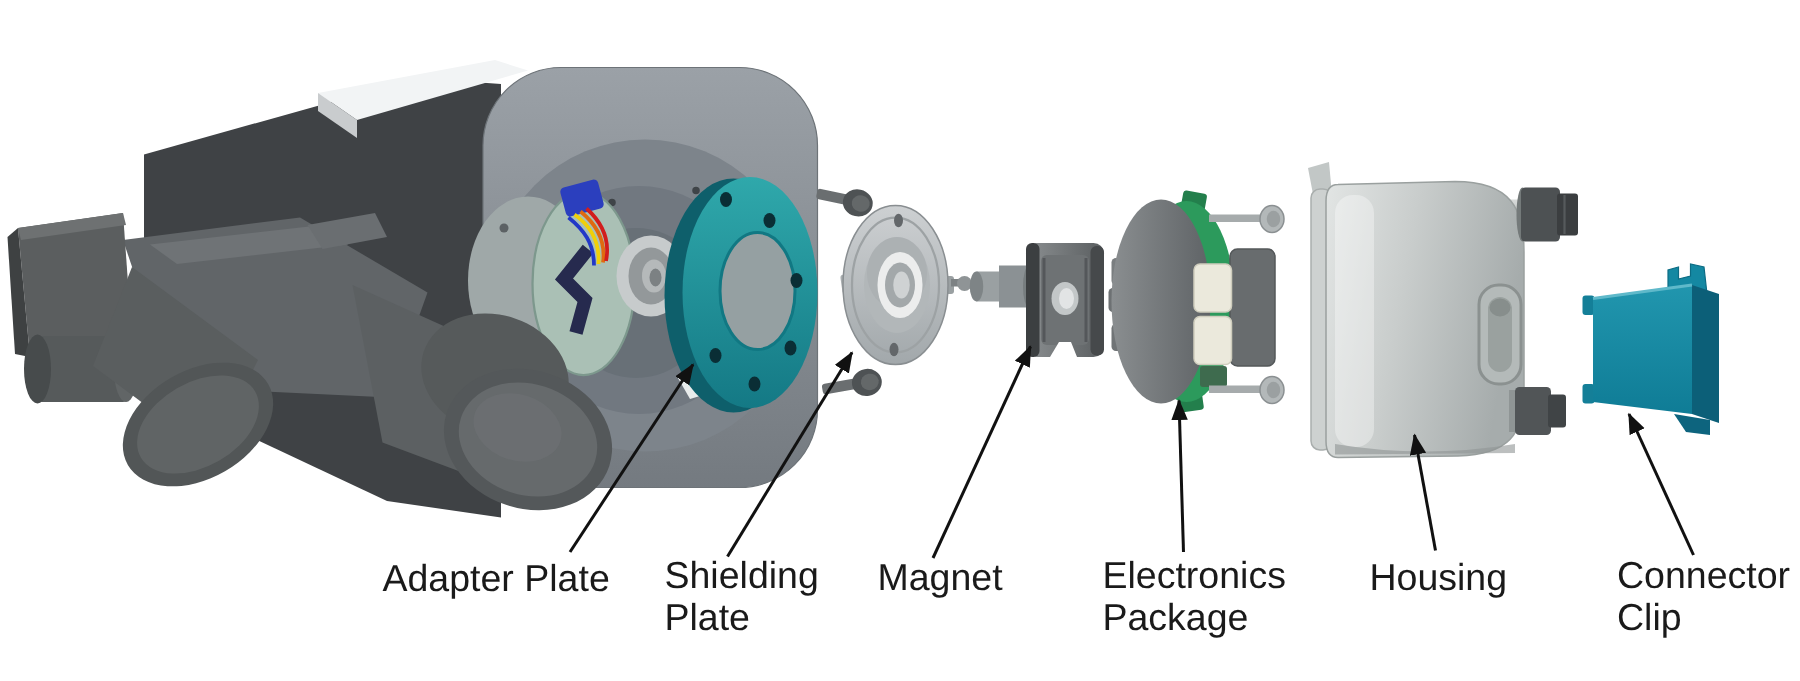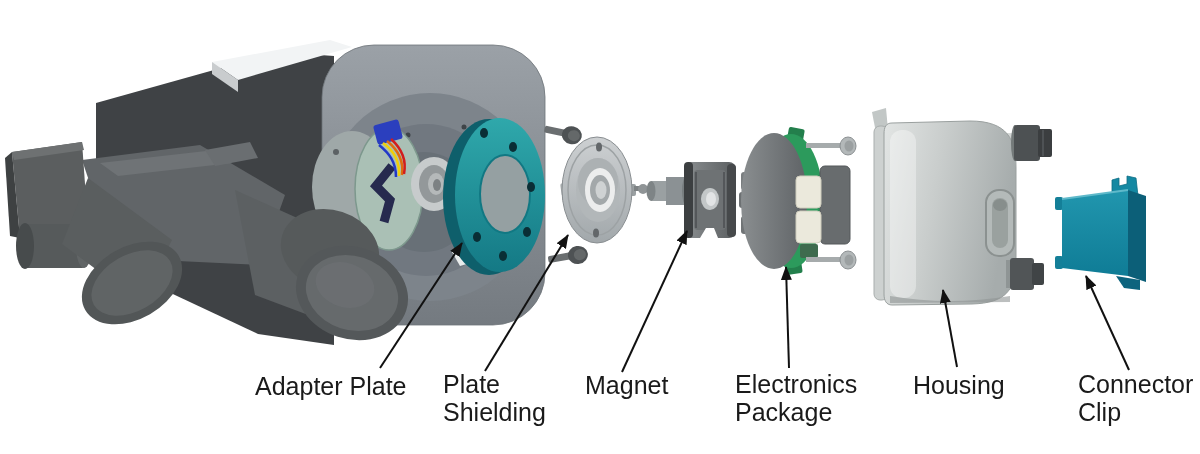--- a/index.html
+++ b/index.html
@@ -251,22 +251,22 @@
       <line x1="957" y1="367" x2="943" y2="290" marker-end="url(#arrowHead)"></line>
       <line x1="1129" y1="370" x2="1086" y2="276" marker-end="url(#arrowHead)"></line>
     </g>
   </svg>
 
   <div class="part-label lbl-adapter">
     <div>Adapter Plate</div>
     <div></div>
   </div>
   <div class="part-label lbl-shielding">
+    <div>Shielding</div>
     <div>Plate</div>
-    <div>Shielding</div>
   </div>
   <div class="part-label lbl-magnet">
     <div>Magnet</div>
     <div></div>
   </div>
   <div class="part-label lbl-electronics">
     <div>Electronics</div>
     <div>Package</div>
   </div>
   <div class="part-label lbl-connector">

